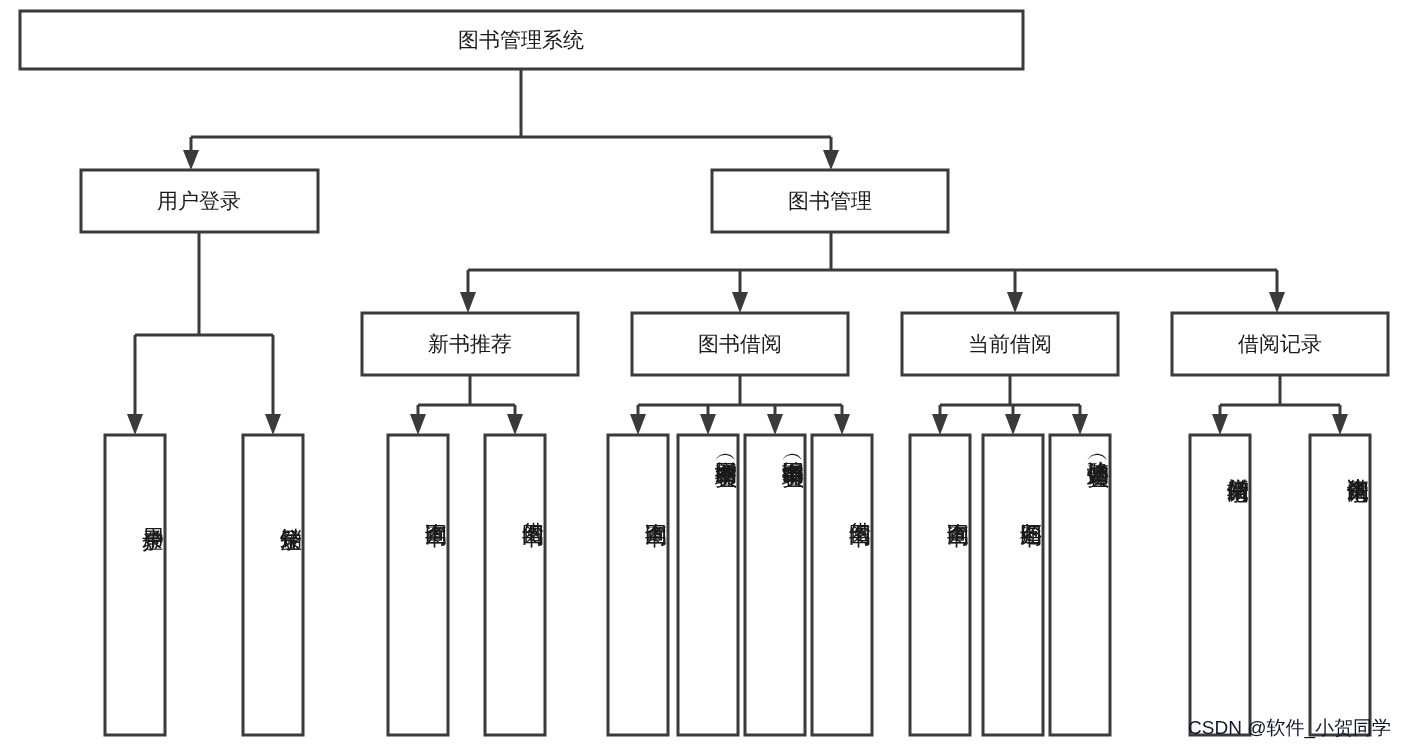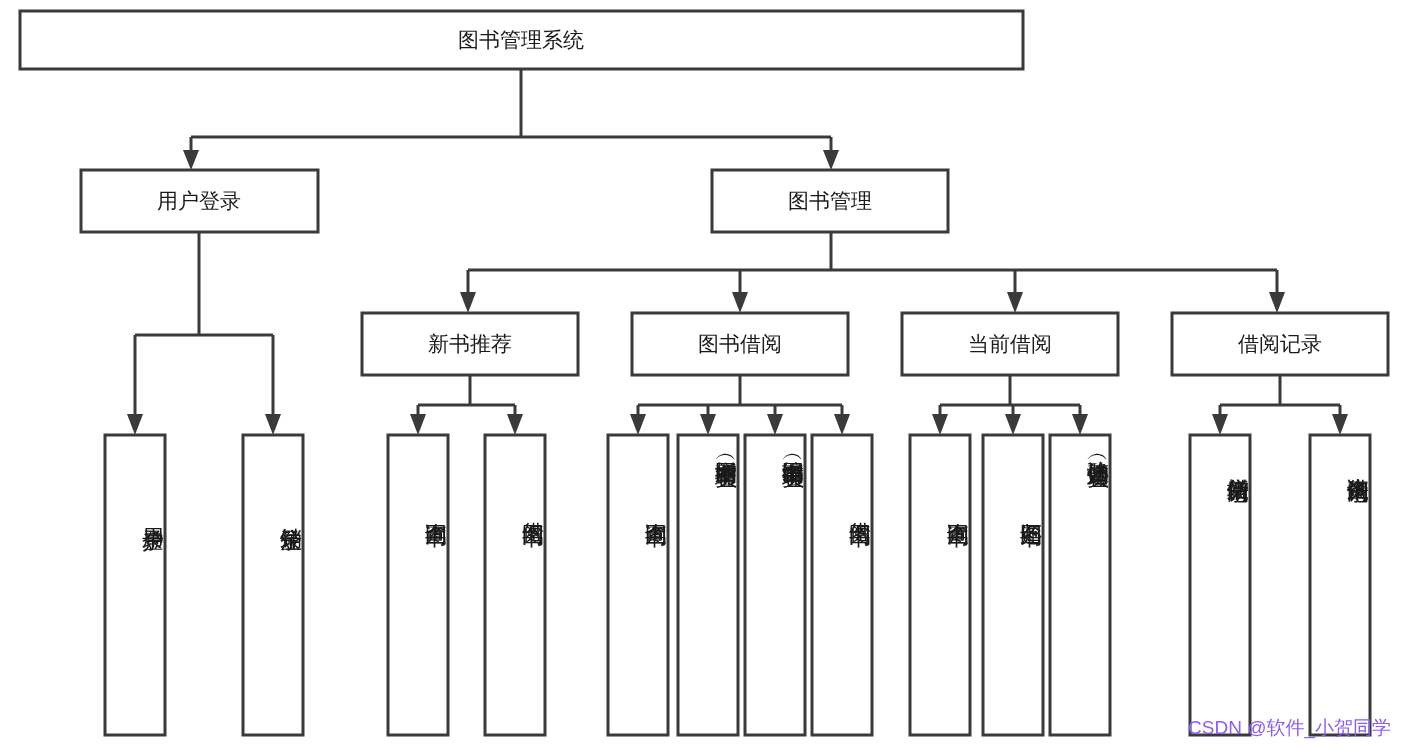--- a/index.html
+++ b/index.html
@@ -59,21 +59,21 @@
     white-space: nowrap;
     text-align: left;
     pointer-events: none;
   }
   .watermark {
     position: absolute;
     right: 14px;
     bottom: 6px;
     font-family: "Liberation Sans", "DejaVu Sans", sans-serif;
     font-size: 19px;
-    color: #8b5cf6;
+    color: #0f172a;
     white-space: nowrap;
   }
 </style>
 </head>
 <body>
 
 <div id="diagram-root">
 
   <svg class="flow" viewBox="0 0 1405 747">
 

